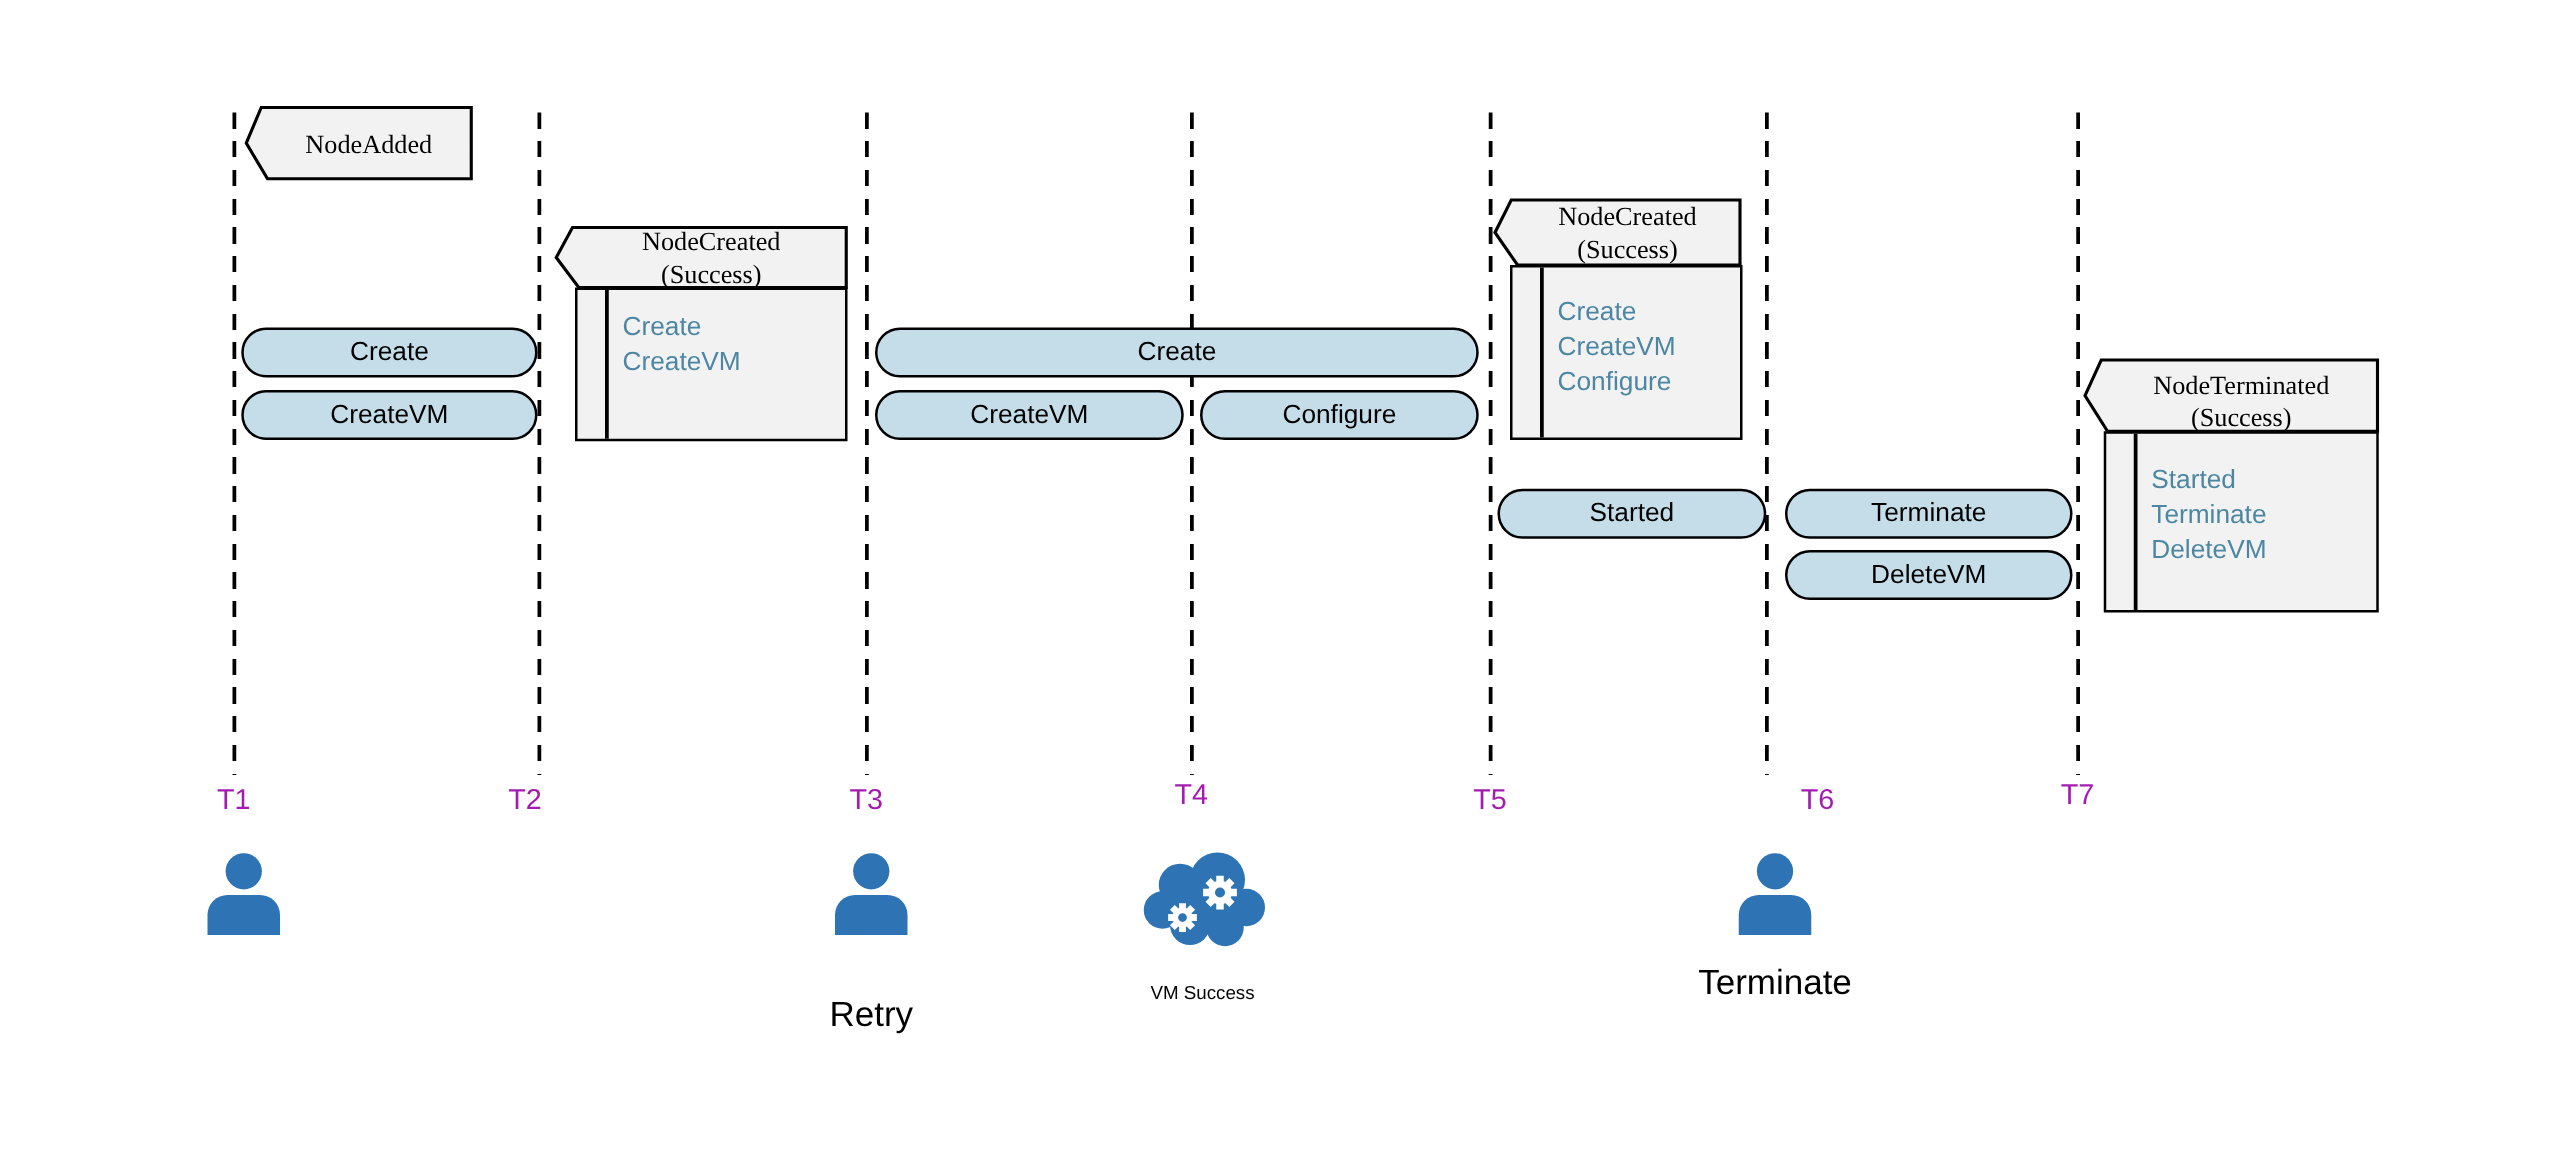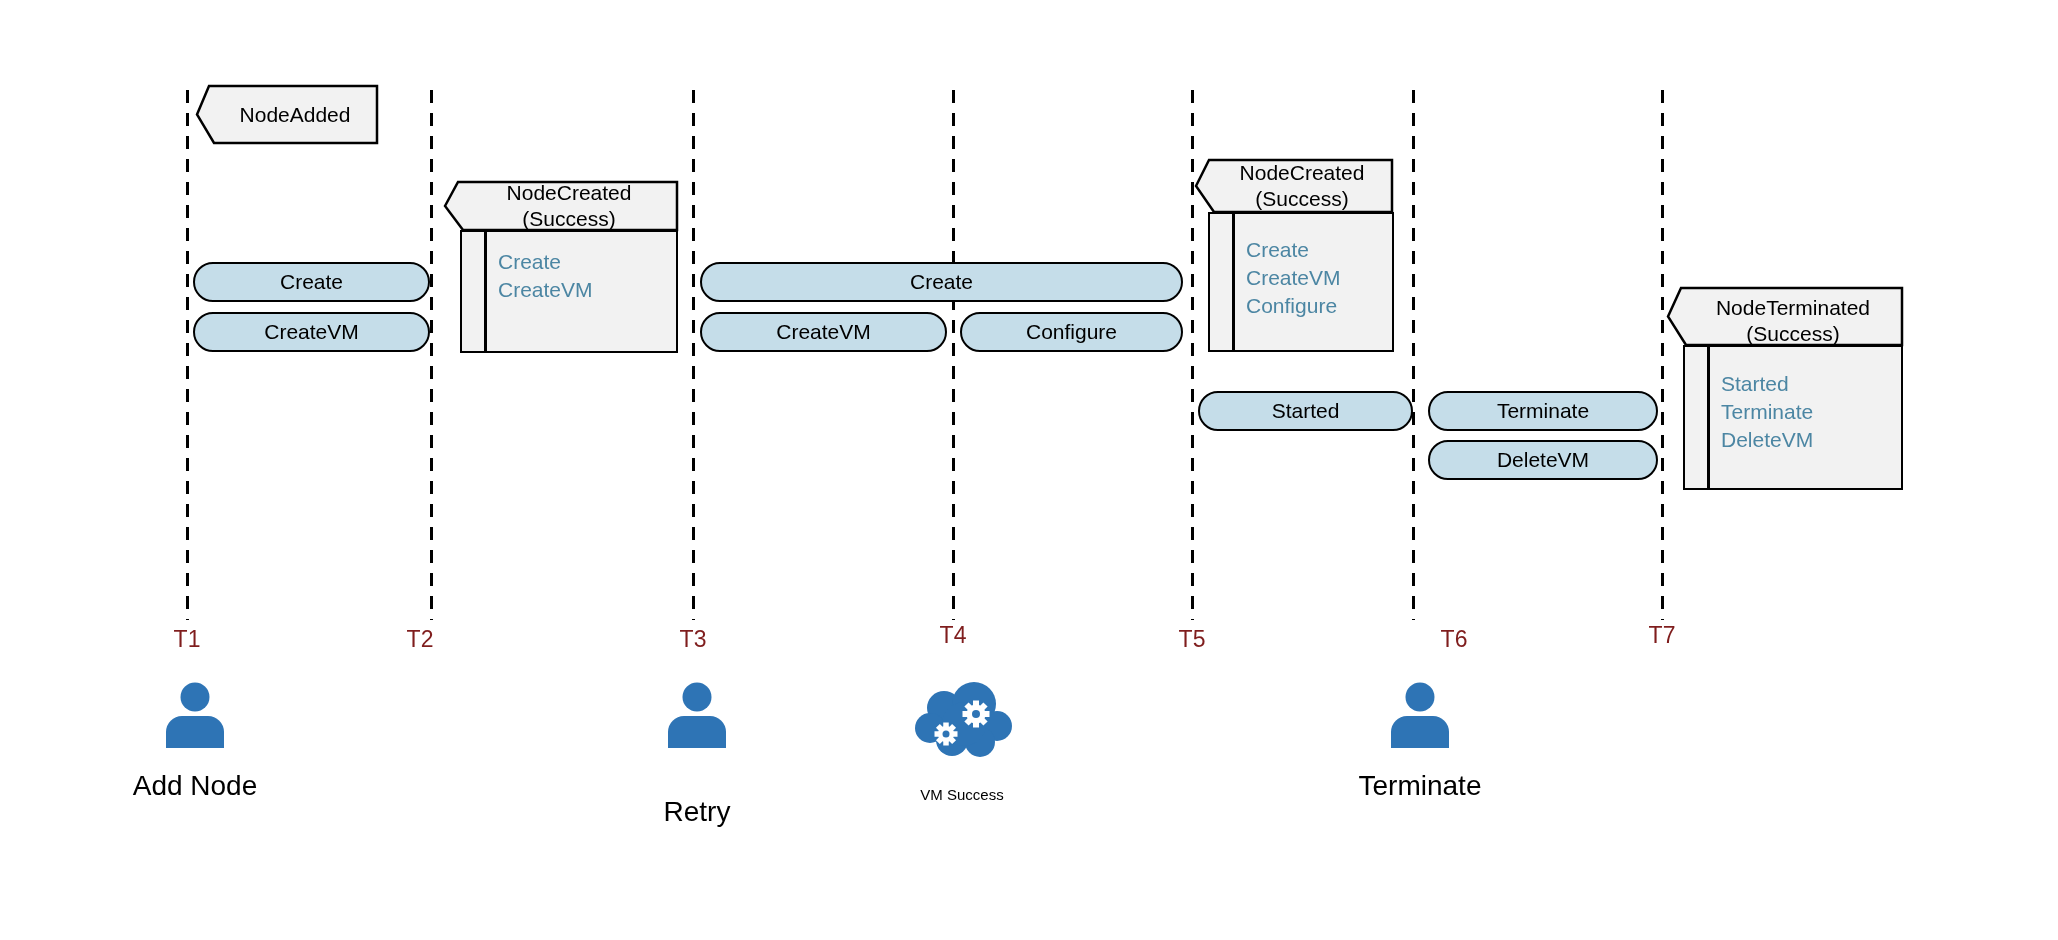--- a/index.html
+++ b/index.html
@@ -12,36 +12,36 @@
     overflow:hidden;
   }
   
   .dash{
     position:absolute;top:90px;height:530px;width:3px;
     background:repeating-linear-gradient(to bottom, var(--line,#000) 0 13px, transparent 13px 23px);
     z-index:1;
   }
   .tick-label{
     position:absolute;top:626px;width:80px;
-    text-align:center;font-size:23px;line-height:26px;color:#7f1d1d;
+    text-align:center;font-size:23px;line-height:26px;color:#a21caf;
     z-index:1;
   }
   
   .pill{
     position:absolute;height:40px;
     background:var(--pill-fill,#c5dde9);
     border:2.5px solid var(--line,#000);
     border-radius:21px;
     display:flex;align-items:center;justify-content:center;
     font-size:21px;color:#000;
     box-sizing:border-box;
     z-index:3;
   }
   
-  .flag-header{position:absolute;z-index:4;}
+  .flag-header{position:absolute;z-index:4;font-family:Liberation Serif, serif;}
   .flag-header svg{position:absolute;left:0;top:0;display:block;}
   .flag-title{
     position:absolute;inset:0;padding-left:16px;
     display:flex;flex-direction:column;align-items:center;justify-content:center;
     font-size:21px;line-height:26px;text-align:center;color:#000;
   }
   .flag-body{
     position:absolute;
     background:var(--flag-fill,#f2f2f2);
     border:2.5px solid var(--line,#000);
@@ -157,21 +157,20 @@
       <span class="body-line">DeleteVM</span>
     </div>
   </div>
 
   <div class="actor-icon" style="left:165px;top:682px">
     <svg width="60" height="67" viewBox="0 0 60 67">
       <circle cx="30" cy="15" r="14.5" fill="var(--icon-blue,#2e74b5)"></circle>
       <path d="M1 66 v-16 a16 16 0 0 1 16-16 h26 a16 16 0 0 1 16 16 v16 z" fill="var(--icon-blue,#2e74b5)"></path>
     </svg>
   </div>
-  <div class="actor-label" style="left:65px;top:770px">Add Node</div>
 
   <div class="actor-icon" style="left:667px;top:682px">
     <svg width="60" height="67" viewBox="0 0 60 67">
       <circle cx="30" cy="15" r="14.5" fill="var(--icon-blue,#2e74b5)"></circle>
       <path d="M1 66 v-16 a16 16 0 0 1 16-16 h26 a16 16 0 0 1 16 16 v16 z" fill="var(--icon-blue,#2e74b5)"></path>
     </svg>
   </div>
   <div class="actor-label" style="left:567px;top:796px">Retry</div>
 
   <div class="actor-icon" style="left:906px;top:676px">

